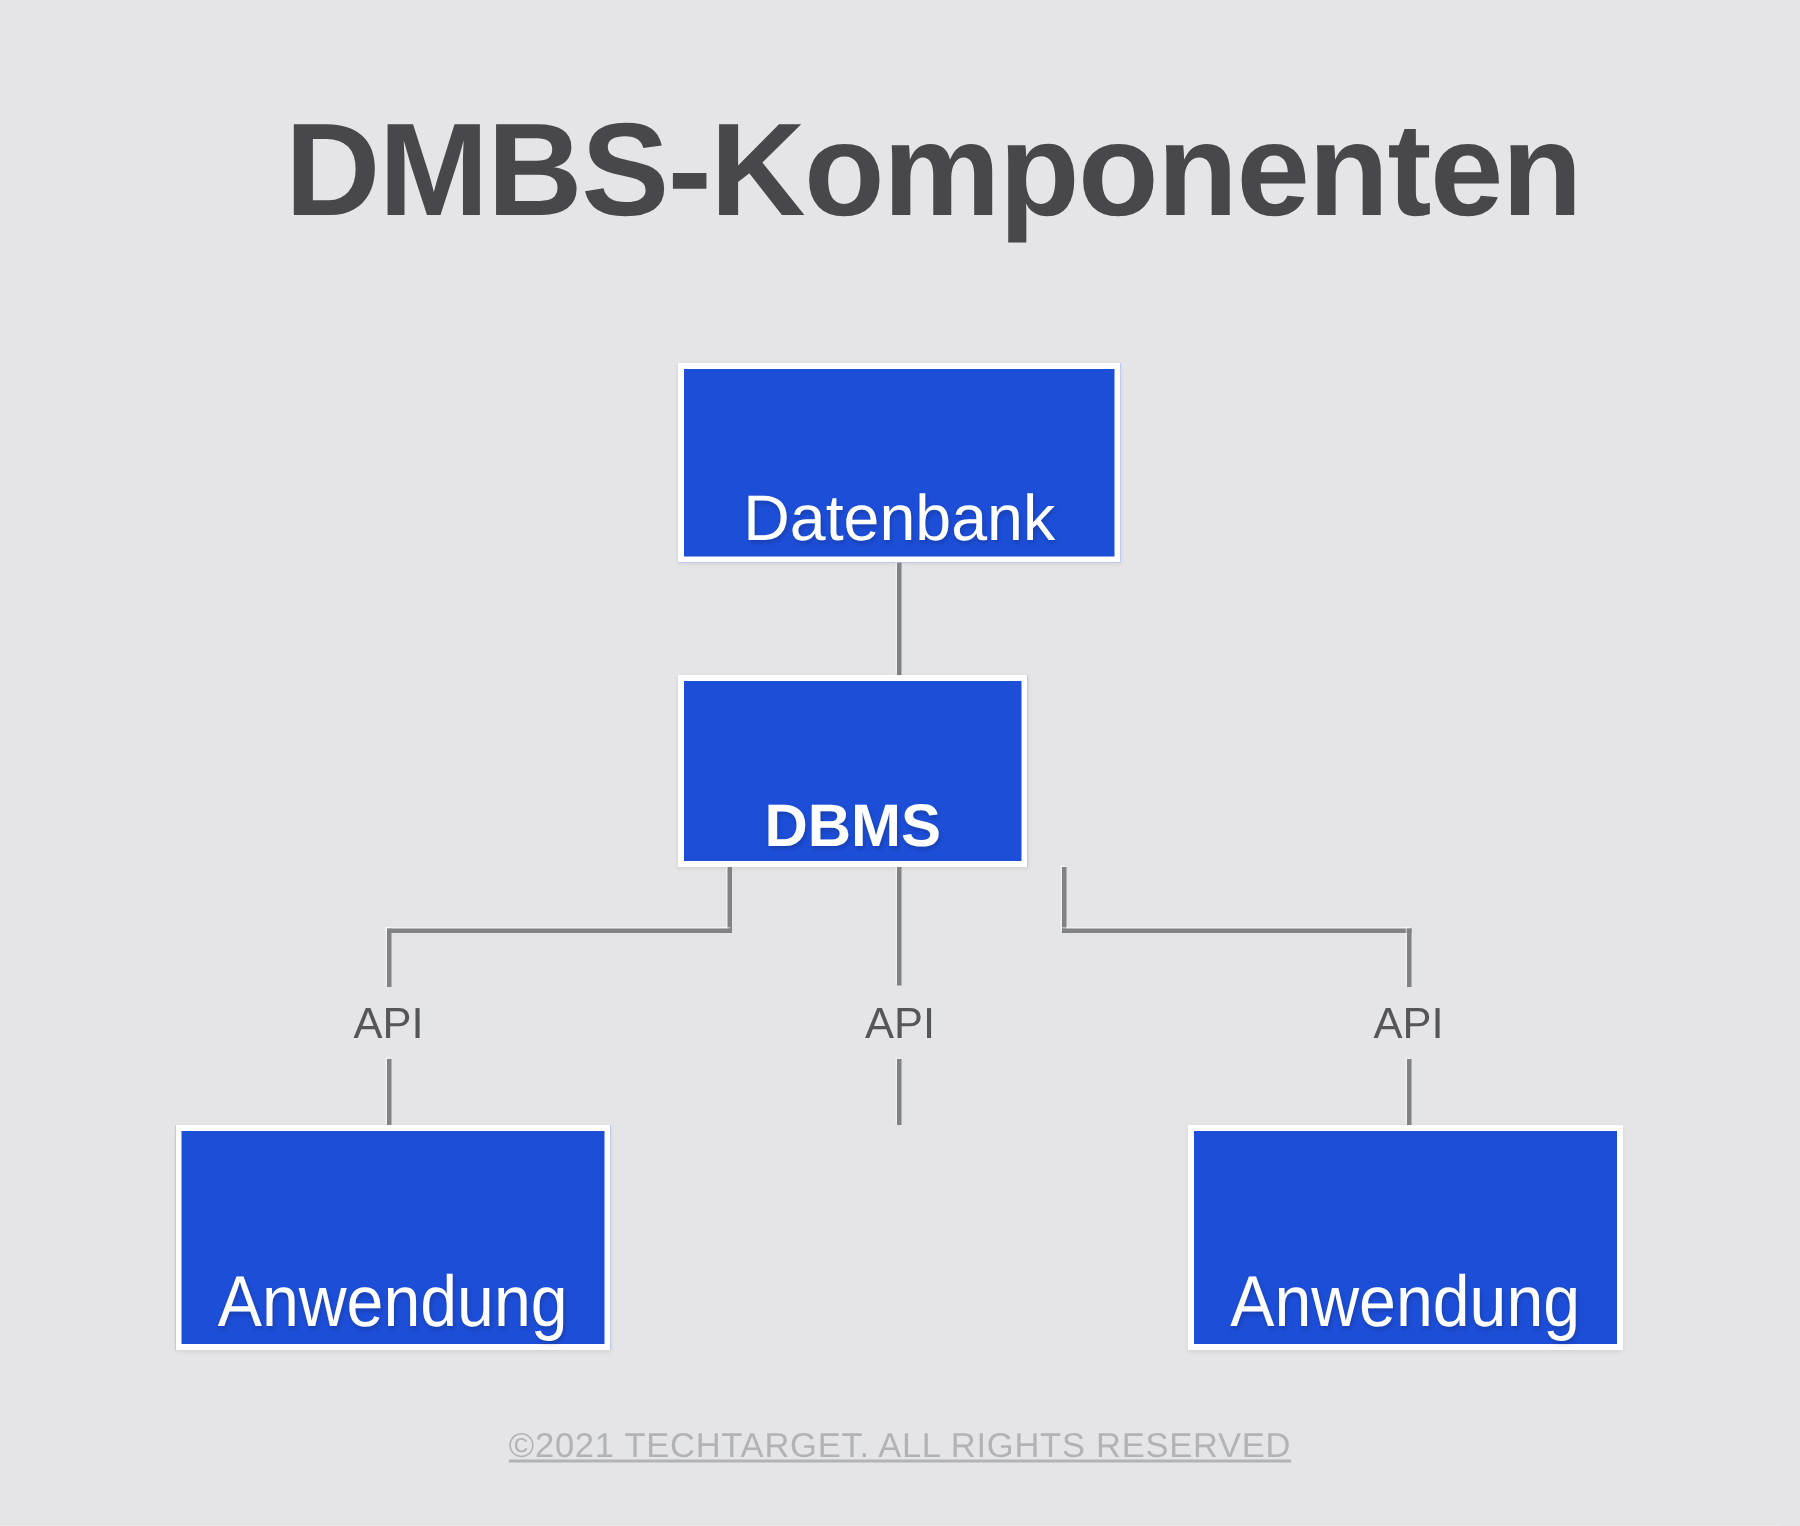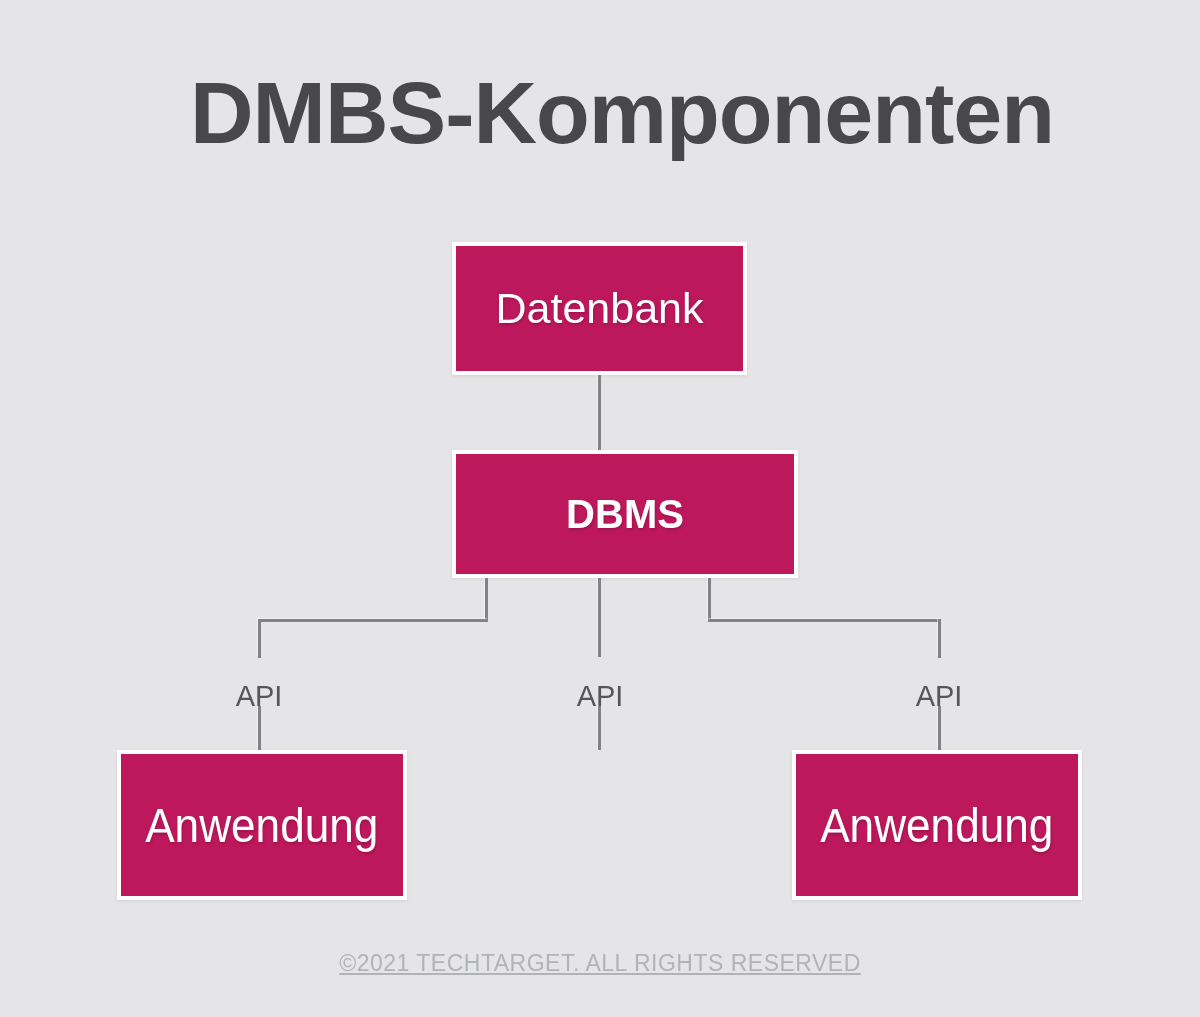--- a/index.html
+++ b/index.html
@@ -23,35 +23,35 @@
     text-align: center;
     font-size: 88px;
     font-weight: bold;
     letter-spacing: -1px;
     color: #48484c;
     line-height: 1.15;
     padding-left: 44px;
   }
   .node {
     position: absolute;
-    background: #be185d;
+    background: #1d4ed8;
     border: 4px solid #ffffff;
     box-sizing: border-box;
     display: flex;
-    align-items: center;
+    align-items: flex-end;
     justify-content: center;
     color: #ffffff;
     box-shadow: 0 1px 3px rgba(0,0,0,0.08);
   }
   .node .label {
     text-shadow: 1px 2px 3px rgba(0,0,0,0.18);
     white-space: nowrap;
   }
   .node-datenbank { left: 452px; top: 242px; width: 295px; height: 133px; font-size: 43px; font-weight: 400; }
-  .node-dbms      { left: 452px; top: 450px; width: 346px; height: 128px; font-size: 40px; font-weight: 600; }
+  .node-dbms      { left: 452px; top: 450px; width: 233px; height: 128px; font-size: 40px; font-weight: 600; }
   .node-bottom    { top: 750px; height: 150px; font-size: 48px; font-weight: 400; }
   .node-anwendung-left  { left: 117px; width: 290px; }
   .node-nutzer          { left: 454px; width: 291px; }
   .node-anwendung-right { left: 792px; width: 290px; }
   .node-bottom .label { display: inline-block; transform: scaleX(0.92); }
 
   .line {
     position: absolute;
     background: #808285;
     box-shadow: -1px -1px 0 rgba(255,255,255,0.45);
@@ -62,21 +62,20 @@
   .api-label {
     position: absolute;
     top: 663px;
     width: 120px;
     height: 40px;
     line-height: 40px;
     text-align: center;
     font-size: 29px;
     font-weight: 500;
     color: #55565a;
-    margin-top: 13px;
   }
   .api-left   { left: 199px; }
   .api-middle { left: 540px; }
   .api-right  { left: 879px; }
 
   .footer-note {
     position: absolute;
     left: 0;
     right: 0;
     top: 950px;

